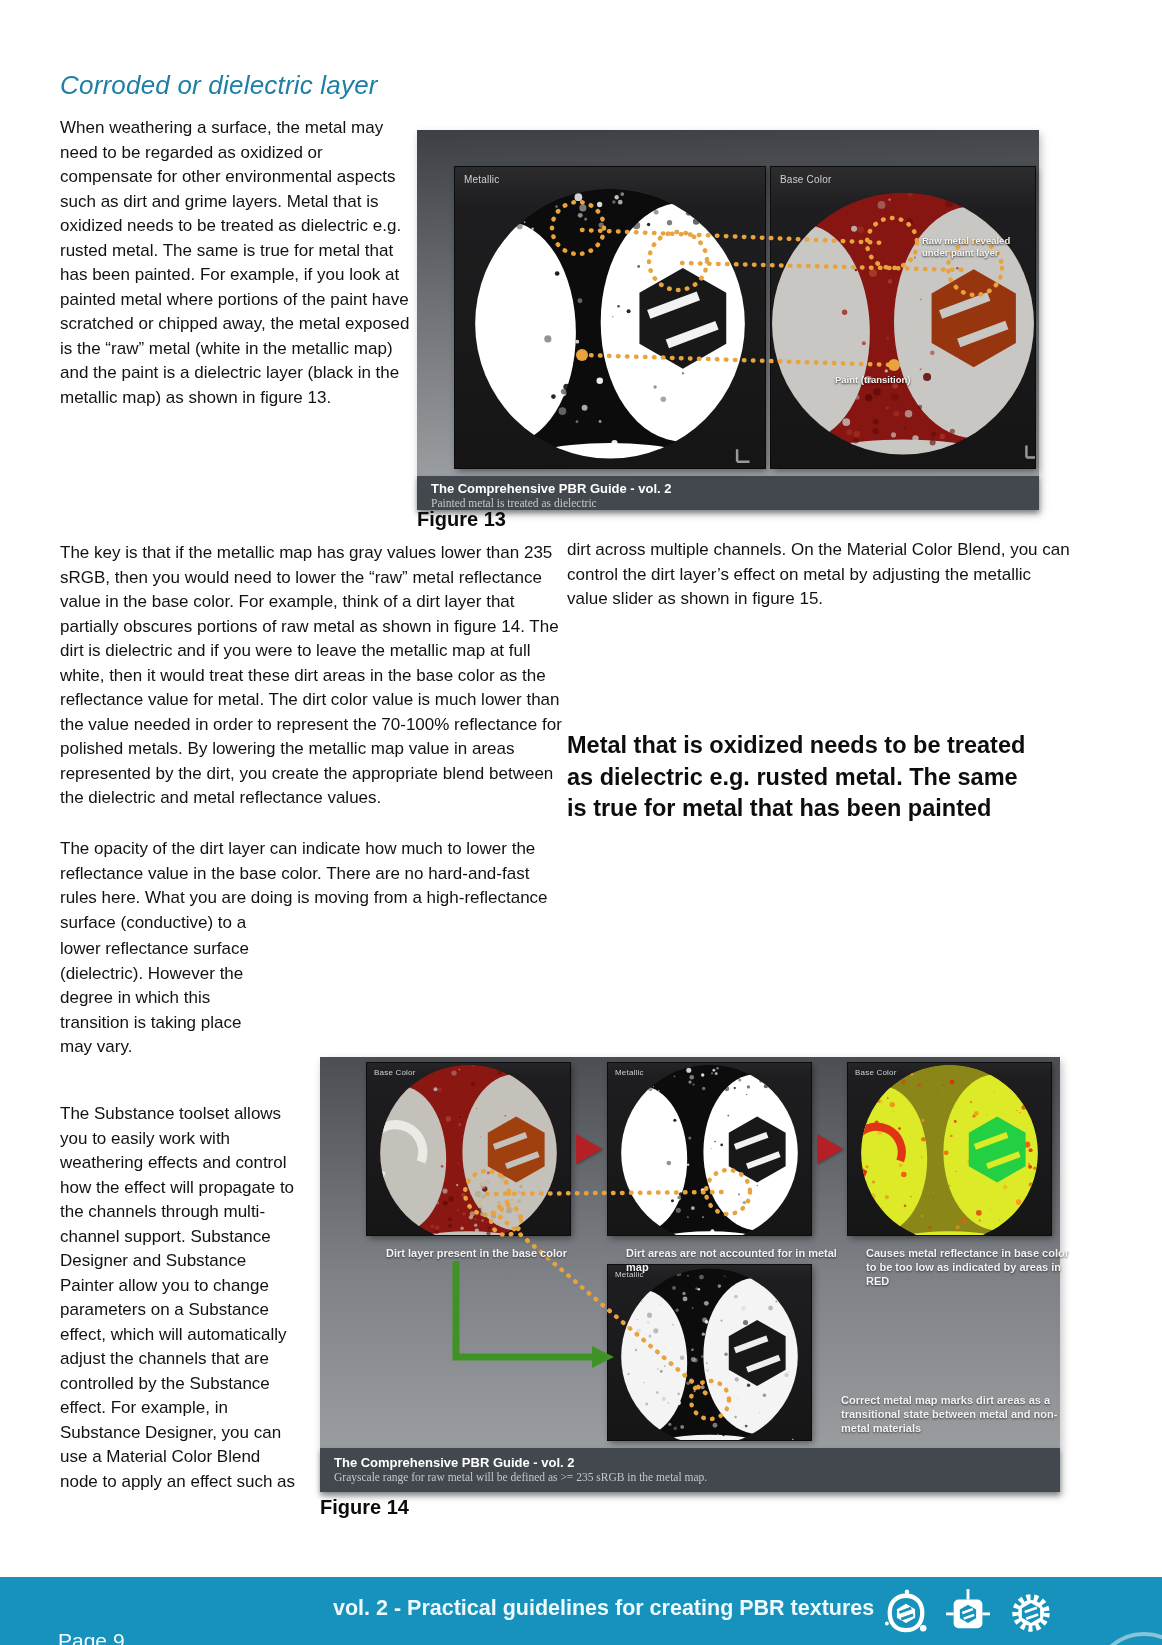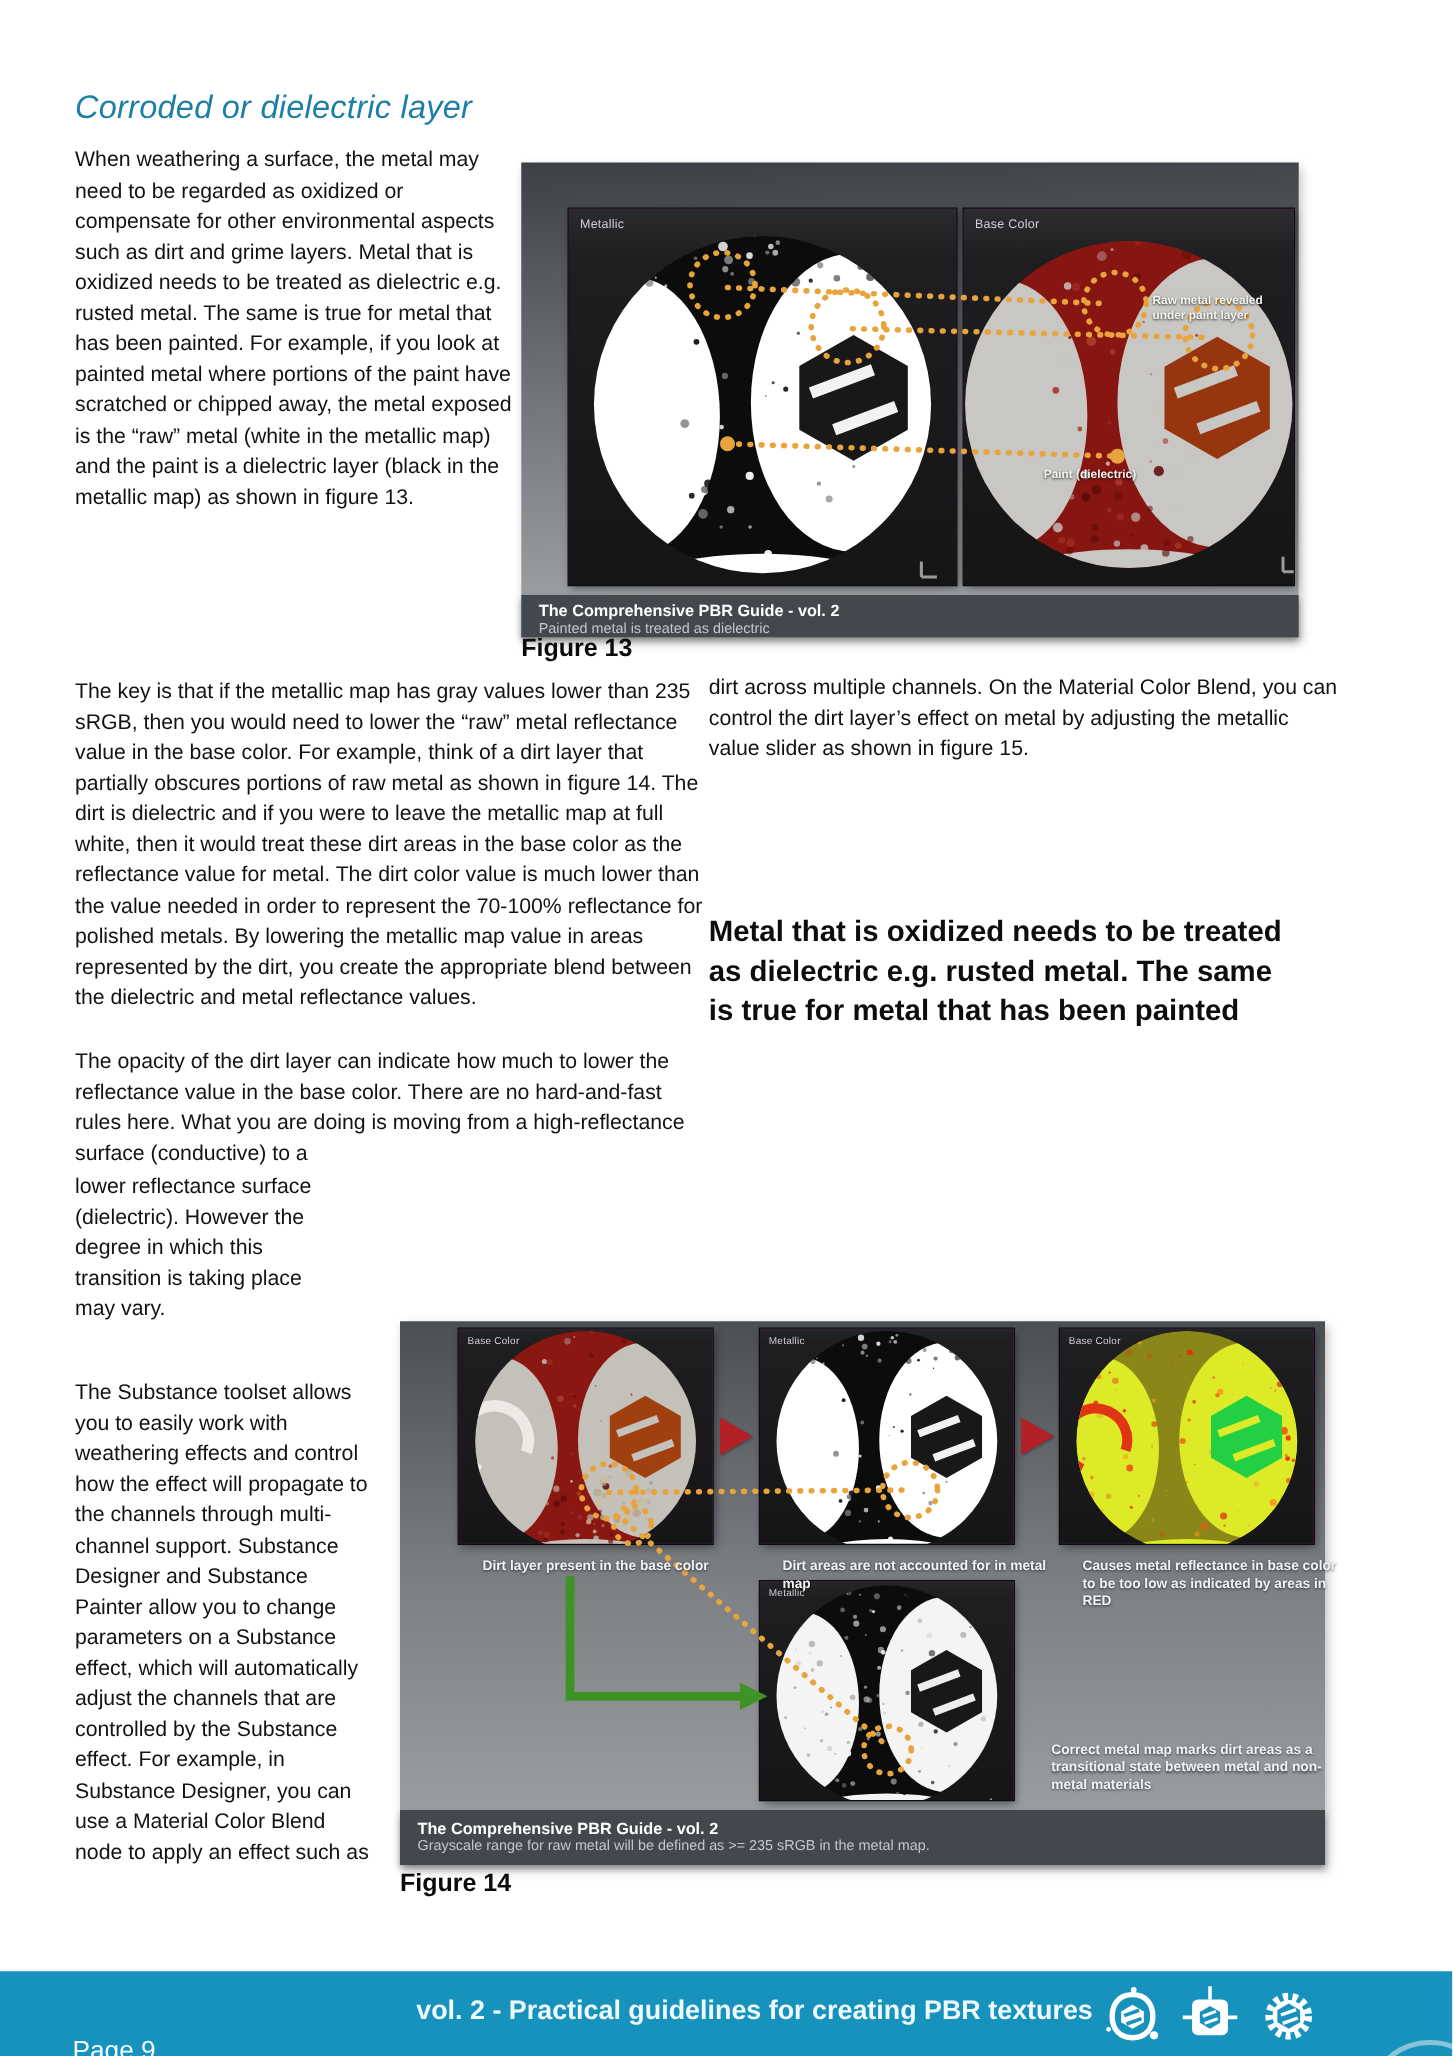--- a/index.html
+++ b/index.html
@@ -5,29 +5,29 @@
   html,body{margin:0;padding:0;background:#fff;}
   .page{position:relative;width:1162px;height:1645px;background:#ffffff;overflow:hidden;
         font-family:"Liberation Sans",sans-serif;color:#101010;}
   .abs{position:absolute;}
   .section-title{font-style:italic;font-size:26px;color:var(--title-blue,#1d7fa6);letter-spacing:.2px;}
   .body-text{font-size:17px;line-height:24.5px;color:#121212;}
   .pull-quote{font-size:23.5px;line-height:31.5px;font-weight:bold;color:#0d0d0d;}
   .fig{position:absolute;box-shadow:2px 4px 8px rgba(0,0,0,.25);}
   .fig-grad13{position:absolute;left:0;top:0;width:100%;background:linear-gradient(178deg,#3c3f44 0%,#6e7175 48%,#a0a3a6 100%);}
   .fig-grad14{position:absolute;left:0;top:0;width:100%;background:linear-gradient(180deg,#4b4e53 0%,#7d8084 55%,#9a9da0 100%);}
-  .panel{position:absolute;box-shadow:0 0 0 1px #0c0c0e,2px 3px 7px rgba(0,0,0,.45);background:#701a75;}
+  .panel{position:absolute;box-shadow:0 0 0 1px #0c0c0e,2px 3px 7px rgba(0,0,0,.45);background:#0c4a6e;}
   .panel .sphere{position:absolute;left:0;top:0;right:0;bottom:0;}
   .panel .sphere svg{width:100%;height:100%;display:block;}
   .panel-label{position:absolute;top:7px;left:9px;font-size:10px;color:#cdd0d3;letter-spacing:.2px;}
   .panel-label.small{font-size:8px;top:5px;left:7px;}
   .cap-bar{position:absolute;left:0;width:100%;background:#43484e;box-shadow:0 3px 5px rgba(0,0,0,.35);
            padding:5px 14px;box-sizing:border-box;}
   .cap-title{font-size:13px;font-weight:bold;color:#ffffff;line-height:15px;}
-  .cap-sub{font-size:11.5px;color:#c3c7cc;line-height:13px;margin-top:1px;}
+  .cap-sub{font-size:11.5px;color:#c3c7cc;line-height:13px;margin-top:1px;font-family:Liberation Serif, serif;}
   .fig-label{font-size:20px;font-weight:bold;color:#0b0b0b;}
   .fig-note{font-size:11px;font-weight:bold;color:#f2f3f4;line-height:14px;text-shadow:0 1px 2px rgba(0,0,0,.6);padding-left:16px;}
   .fig-annot{font-size:9.5px;font-weight:bold;color:#f4f4f2;line-height:11.5px;text-shadow:0 1px 2px rgba(0,0,0,.8);}
   .overlay{position:absolute;left:0;top:0;pointer-events:none;}
   .arrow-red{position:absolute;width:0;height:0;border-top:15px solid transparent;border-bottom:15px solid transparent;
              border-left:26px solid var(--arrow-red,#b32025);filter:drop-shadow(1px 1px 1px rgba(0,0,0,.3));}
   .footer{position:absolute;left:0;top:1577px;width:1162px;height:68px;background:var(--accent-teal,#1792bc);color:#fff;}
   .footer-page{position:absolute;left:58px;top:20px;font-size:21px;color:#f2fbff;margin-top:32px;}
   .footer-title{position:absolute;left:333px;top:19px;font-size:21.5px;color:#eef9fd;font-weight:bold;}
   .footer-icons{position:absolute;left:884px;top:11px;display:flex;gap:18px;align-items:center;}
@@ -278,21 +278,21 @@
         <circle cx="261" cy="131" r="29"></circle>
         <circle cx="475" cy="113" r="25"></circle>
         <circle cx="558" cy="138" r="27"></circle>
       </g>
       <g style="fill:var(--annotation-orange);">
         <circle cx="165" cy="225" r="6"></circle>
         <circle cx="477" cy="235" r="6"></circle>
       </g>
     </svg>
     <div class="abs fig-annot" style="left:505px;top:105px;width:100px;">Raw metal revealed under paint layer</div>
-    <div class="abs fig-annot" style="left:418px;top:244px;width:120px;">Paint (dielectric)</div>
+    <div class="abs fig-annot" style="left:418px;top:244px;width:120px;">Paint (transition)</div>
 
     <div class="cap-bar" style="top:346px;height:34px;">
       <div class="cap-title">The Comprehensive PBR Guide - vol. 2</div>
       <div class="cap-sub">Painted metal is treated as dielectric</div>
     </div>
   </div>
   <div class="abs fig-label" style="left:417px;top:508px;">Figure 13</div>
 
   <div class="fig" style="left:320px;top:1057px;width:740px;height:435px;">
     <div class="fig-grad14" style="height:391px;"></div>

